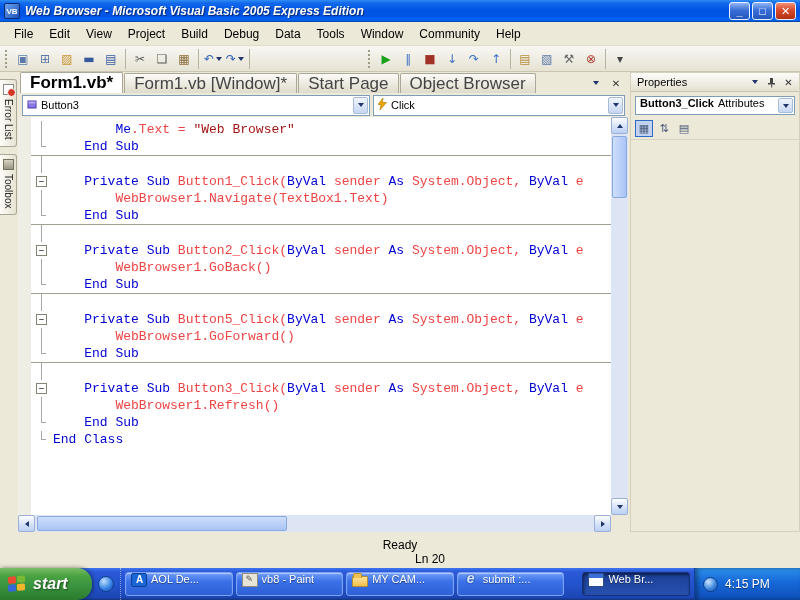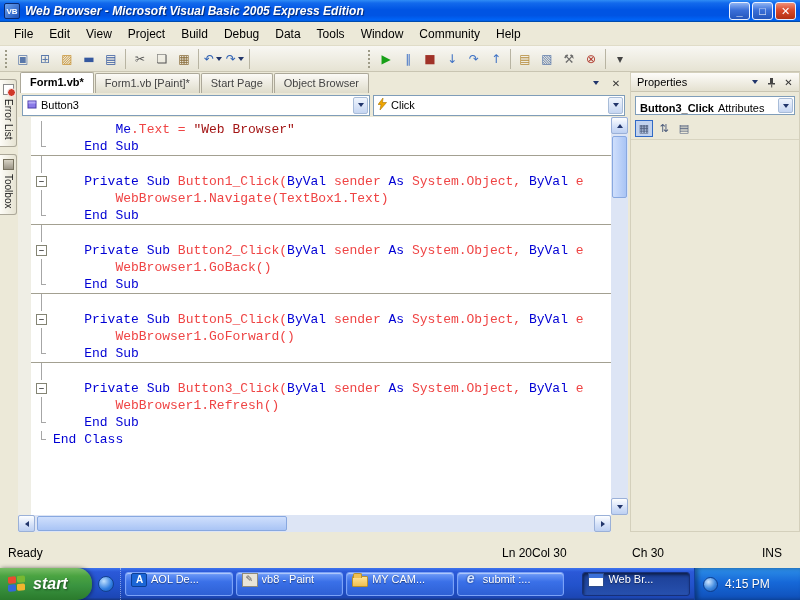--- a/index.html
+++ b/index.html
@@ -39,21 +39,21 @@
   .vtab { width:17px; margin-top:7px; background:linear-gradient(90deg,#fdfcf7,#e6e3d2); border:1px solid #aca899; border-left:none; border-radius:0 3px 3px 0; padding:4px 0 6px 0; display:flex; flex-direction:column; align-items:center; gap:4px; }
   .vtab-label { writing-mode:vertical-rl; font-size:10px; color:#222; }
   .vico { width:11px; height:11px; flex:0 0 11px; }
   .vico-error { background:#fff; border:1px solid #8a8a8a; position:relative; }
   .vico-error::after { content:""; position:absolute; right:-3px; bottom:-3px; width:7px; height:7px; border-radius:50%; background:#d03828; border:1px solid #fff; }
   .vico-toolbox { background:linear-gradient(180deg,#d8d3c4,#9a9486); border:1px solid #77725f; }
 
   
   #tabstrip { position:absolute; left:18px; top:72px; width:610px; height:21px; background:#ece9d8; display:flex; align-items:flex-end; padding-left:2px; }
   #doc-tabs { display:flex; align-items:flex-end; }
-  .doctab { height:20px; line-height:19px; padding:0 9px; font-size:11px; background:linear-gradient(180deg,#fbfaf6,#dfdccb); border:1px solid #aca899; border-bottom:none; border-radius:2px 2px 0 0; margin-right:1px; color:#444; white-space:nowrap; }
+  .doctab { height:20px; line-height:19px; padding:0 9px; font-size:17px; background:linear-gradient(180deg,#fbfaf6,#dfdccb); border:1px solid #aca899; border-bottom:none; border-radius:2px 2px 0 0; margin-right:1px; color:#444; white-space:nowrap; }
   .doctab.active { background:#fff; font-weight:bold; color:#000; height:21px; }
   .ts-spacer { flex:1; }
   .ts-btn { width:16px; height:16px; margin:0 4px 2px 0; display:flex; align-items:center; justify-content:center; color:#333; font-size:10px; }
 
   
   #navbar { position:absolute; left:18px; top:93px; width:610px; height:24px; background:#ece9d8; display:flex; align-items:center; gap:3px; padding:1px 3px 1px 4px; }
   .combo { height:21px; background:#fff; border:1px solid #7f9db9; display:flex; align-items:center; gap:4px; padding-left:4px; font-size:11px; position:relative; }
   .combo-left { flex:0 0 348px; }
   .combo-right { flex:1; }
   .dd-btn { position:absolute; right:1px; top:1px; bottom:1px; width:15px; background:linear-gradient(180deg,#f0f5fd,#c6d6f2); border:1px solid #a8bcd8; border-radius:2px; display:flex; align-items:center; justify-content:center; }
@@ -81,28 +81,28 @@
   .sc-left { left:0; top:0; } .sc-right { right:0; top:0; }
   .vthumb { position:absolute; left:1px; right:1px; top:19px; height:62px; background:linear-gradient(90deg,#cfdffc,#a9c4f5); border:1px solid #88a8e0; border-radius:2px; }
   .hthumb { position:absolute; top:1px; bottom:1px; left:19px; width:250px; background:linear-gradient(180deg,#cfdffc,#a9c4f5); border:1px solid #88a8e0; border-radius:2px; }
   .sc-corner { position:absolute; right:0; bottom:0; width:17px; height:17px; background:#ece9d8; }
 
   
   #props { position:absolute; left:630px; top:72px; width:170px; height:460px; background:#ece9d8; border:1px solid #d4d0bc; }
   .props-header { height:19px; display:flex; align-items:center; gap:2px; padding:0 3px 0 6px; font-size:11px; background:linear-gradient(180deg,#fdfcf9,#e4e1d0); border-bottom:1px solid #c9c5b2; }
   .props-title { flex:1; }
   .ph-btn { width:15px; height:14px; display:flex; align-items:center; justify-content:center; font-size:10px; color:#333; }
-  .props-combo { margin:4px 4px 2px 4px; height:19px; background:#fff; border:1px solid #7f9db9; display:flex; align-items:flex-end; gap:4px; padding-left:4px; font-size:11px; position:relative; }
+  .props-combo { margin:4px 4px 2px 4px; height:19px; background:#fff; border:1px solid #7f9db9; display:flex; align-items:flex-start; gap:4px; padding-left:4px; font-size:11px; position:relative; }
   .props-toolbar { display:flex; align-items:center; gap:2px; padding:2px 4px; height:23px; border-bottom:1px solid #d8d4c0; }
   .pt-ico { width:18px; height:17px; display:flex; align-items:center; justify-content:center; font-size:11px; color:#4a5a7a; font-family:"DejaVu Sans",sans-serif; border:1px solid transparent; }
   .pt-ico.sel { background:#c1d2ee; border-color:#316ac5; }
   .props-body { height:392px; }
 
   
-  #statusbar { position:absolute; left:0; top:538px; width:800px; height:30px; background:#ece9d8; display:flex; align-items:center; font-size:12px; padding:0 8px; color:#000; }
+  #statusbar { position:absolute; left:0; top:538px; width:800px; height:30px; background:#ece9d8; display:flex; align-items:center; font-size:12px; padding:0 8px; color:#000;flex-direction:column; }
   #sb-ready { flex:1; }
   .sb-ln { width:90px;text-align:right; } .sb-col { width:100px; } .sb-ch { width:130px; } .sb-ins { width:30px; }
 
   
   #taskbar { position:absolute; left:0; top:568px; width:800px; height:32px;
     background:linear-gradient(180deg,#3d74ee 0%,var(--taskbar-blue) 12%,#2252cb 55%,#1c46b4 92%,#15357f 100%); display:flex; align-items:stretch; }
   #start-btn { width:92px; flex:0 0 92px; background:linear-gradient(180deg,#79bd66 0%,#4aa341 25%,var(--start-green) 55%,#2a7a2c 100%); border-radius:0 15px 15px 0; display:flex; align-items:center; gap:6px; padding-left:8px; color:#fff; font-weight:bold; font-style:italic; font-size:16px; text-shadow:1px 1px 2px #1c4a1c; box-shadow:1px 0 4px rgba(0,0,0,.5); }
   .flag { width:19px; height:17px; display:grid; grid-template-columns:8px 8px; grid-template-rows:7px 7px; gap:1px; transform:skewY(-6deg); }
   .flag i { border-radius:1px 2px; }
   .flag i:nth-child(1){ background:#e94c31; } .flag i:nth-child(2){ background:#78b832; }
@@ -248,21 +248,21 @@
     </div>
     <div class="vtab">
       <span class="vico vico-toolbox"></span>
       <span class="vtab-label">Toolbox</span>
     </div>
   </div>
 
   <div id="tabstrip">
     <div id="doc-tabs">
         <div class="doctab active">Form1.vb*</div>
-        <div class="doctab">Form1.vb [Paint]*</div>
+        <div class="doctab">Form1.vb [Window]*</div>
         <div class="doctab">Start Page</div>
         <div class="doctab">Object Browser</div>
       </div>
     <div class="ts-spacer"></div>
     <div class="ts-btn">
         <span class="tri"></span>
       </div>
     <div class="ts-btn">✕</div>
   </div>
 

